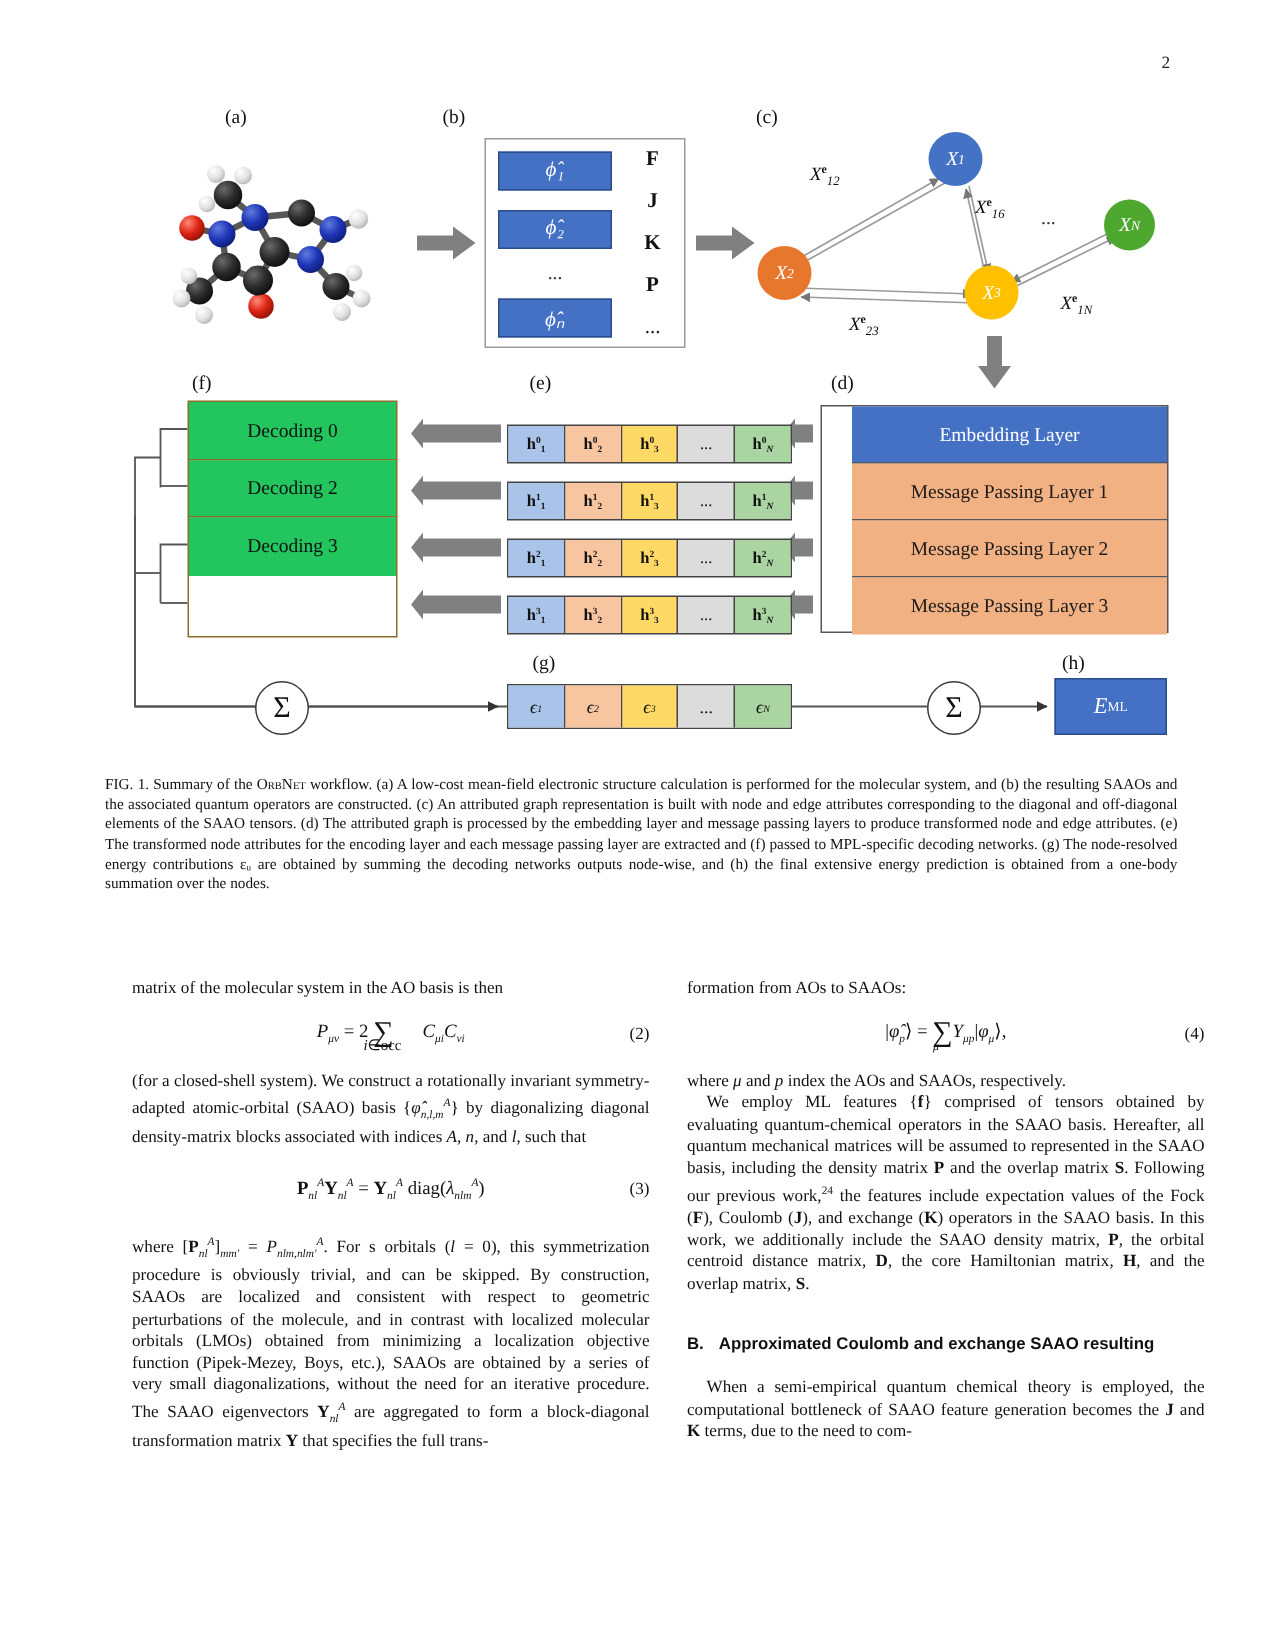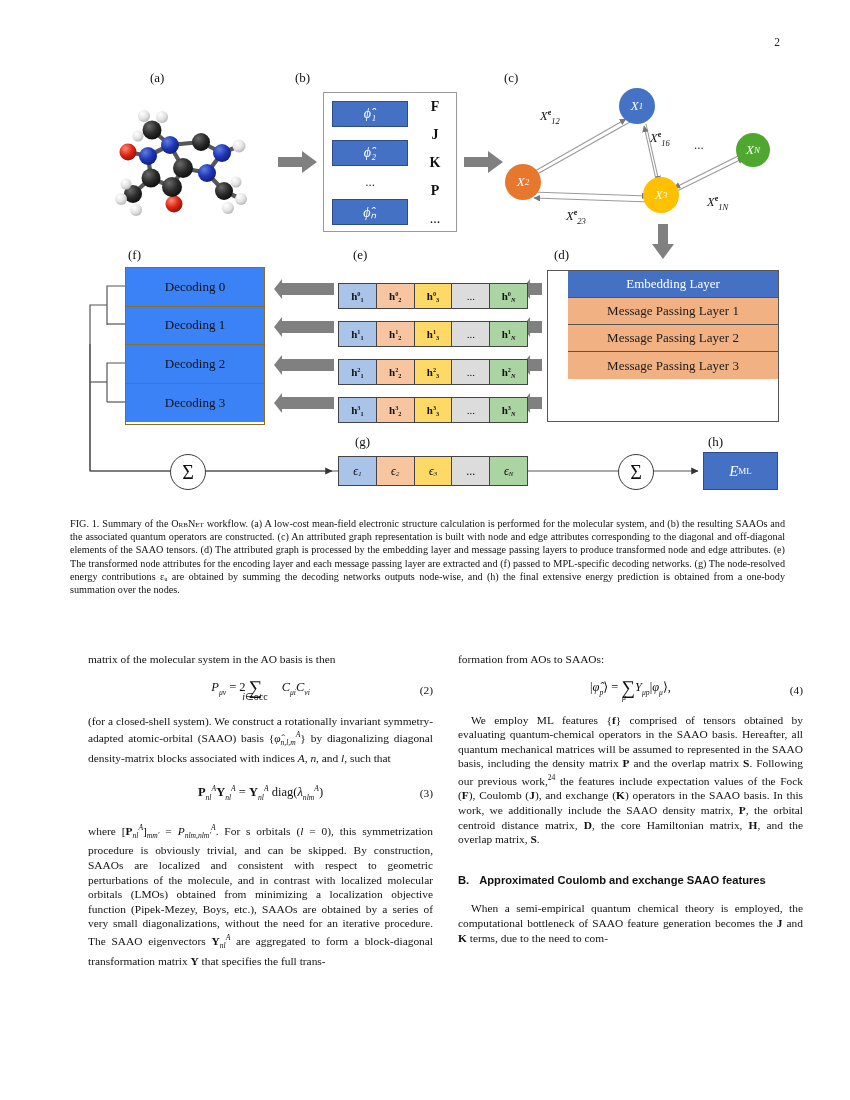--- a/index.html
+++ b/index.html
@@ -127,21 +127,21 @@
 
   
   .net-stack {
     position: absolute;
     left: 477px; top: 208px;
     width: 232px; height: 152px;
     border: 1.1px solid #555;
     box-sizing: border-box;
   }
   .net-row {
-    height: 27px;
+    height: 38px;
     box-sizing: border-box;
     display:flex; align-items:center; justify-content:center;
     font-family:"Liberation Serif", serif;
     font-size: 13px;
     border-bottom: 1.1px solid #555;
     margin-left: 20px;
   }
   .net-row:last-child { border-bottom: none; }
   .net-row.embed { background:#4471c4; color:#fff; }
   .net-row.mp { background:#f2b183; color:#1a1a1a; }
@@ -175,21 +175,21 @@
 
   
   .decode-stack {
     position:absolute; left:55px; top:205px;
     width:140px; height:158px;
     border:1.3px solid #8a6d26;
     box-sizing:border-box;
   }
   .decode-row {
     height:38.5px;
-    background:#3b82f6;
+    background:#22c55e;
     border-bottom:1.3px solid #8a6d26;
     box-sizing:border-box;
     display:flex; align-items:center; justify-content:center;
     font-family:"Liberation Serif", serif;
     font-size:13px;
     color:#111;
   }
   .decode-row:last-child{ border-bottom:none; }
 
   
@@ -598,21 +598,20 @@
           </div>
         <div class="h-cell h-c5">
             <b>h</b>
             <span class="idx"><sup>3</sup><sub><i>N</i></sub></span>
           </div>
       </div>
     </div>
 
     <div class="decode-stack">
       <div class="decode-row">Decoding 0</div>
-      <div class="decode-row">Decoding 1</div>
       <div class="decode-row">Decoding 2</div>
       <div class="decode-row">Decoding 3</div>
     </div>
 
     <div class="sigma" style="left:100px; top:392px;">Σ</div>
     <div class="sigma" style="left:548px; top:392px;">Σ</div>
 
     <div class="eps-row">
       <div class="eps-cell h-c1">ϵ<span class="idx"><sub>1</sub></span></div>
       <div class="eps-cell h-c2">ϵ<span class="idx"><sub>2</sub></span></div>
@@ -659,23 +658,24 @@
   <div class="col col-right">
     <p class="para">formation from AOs to SAAOs:</p>
 
     <div class="eqline">
       <span>
         |<i class="m">φ̂</i><sub class="t"><i class="m">p</i></sub>⟩ = <span class="bigsum">∑</span><span style="position:relative; left:-13px; top:9px; font-size:8px;"><i class="m">μ</i></span><span style="margin-left:-4px;font-family:Liberation Serif, serif;"><i class="m">Y</i><sub class="t"><i class="m">μp</i></sub>|<i class="m">φ</i><sub class="t"><i class="m">μ</i></sub>⟩,</span>
       </span>
       <span class="eqnum">(4)</span>
     </div>
 
+    <p class="para" style="margin-top:14px;">where <i class="m">μ</i> and <i class="m">p</i> index the AOs and SAAOs, respectively.</p>
 
     <p class="para indent">We employ ML features {<b class="m">f</b>} comprised of tensors obtained by evaluating quantum-chemical operators in the SAAO basis. Hereafter, all quantum mechanical matrices will be assumed to represented in the SAAO basis, including the density matrix <b class="m">P</b> and the overlap matrix <b class="m">S</b>. Following our previous work,<sup class="t">24</sup> the features include expectation values of the Fock (<b class="m">F</b>), Coulomb (<b class="m">J</b>), and exchange (<b class="m">K</b>) operators in the SAAO basis. In this work, we additionally include the SAAO density matrix, <b class="m">P</b>, the orbital centroid distance matrix, <b class="m">D</b>, the core Hamiltonian matrix, <b class="m">H</b>, and the overlap matrix, <b class="m">S</b>.</p>
 
     <div class="sec-head">
-      <span class="letter">B.</span><span>Approximated Coulomb and exchange SAAO features</span>
+      <span class="letter">B.</span><span>Approximated Coulomb and exchange SAAO resulting</span>
     </div>
 
     <p class="para indent">When a semi-empirical quantum chemical theory is employed, the computational bottleneck of SAAO feature generation becomes the <b class="m">J</b> and <b class="m">K</b> terms, due to the need to com-</p>
   </div>
 
 </div>
 
 </body></html>

